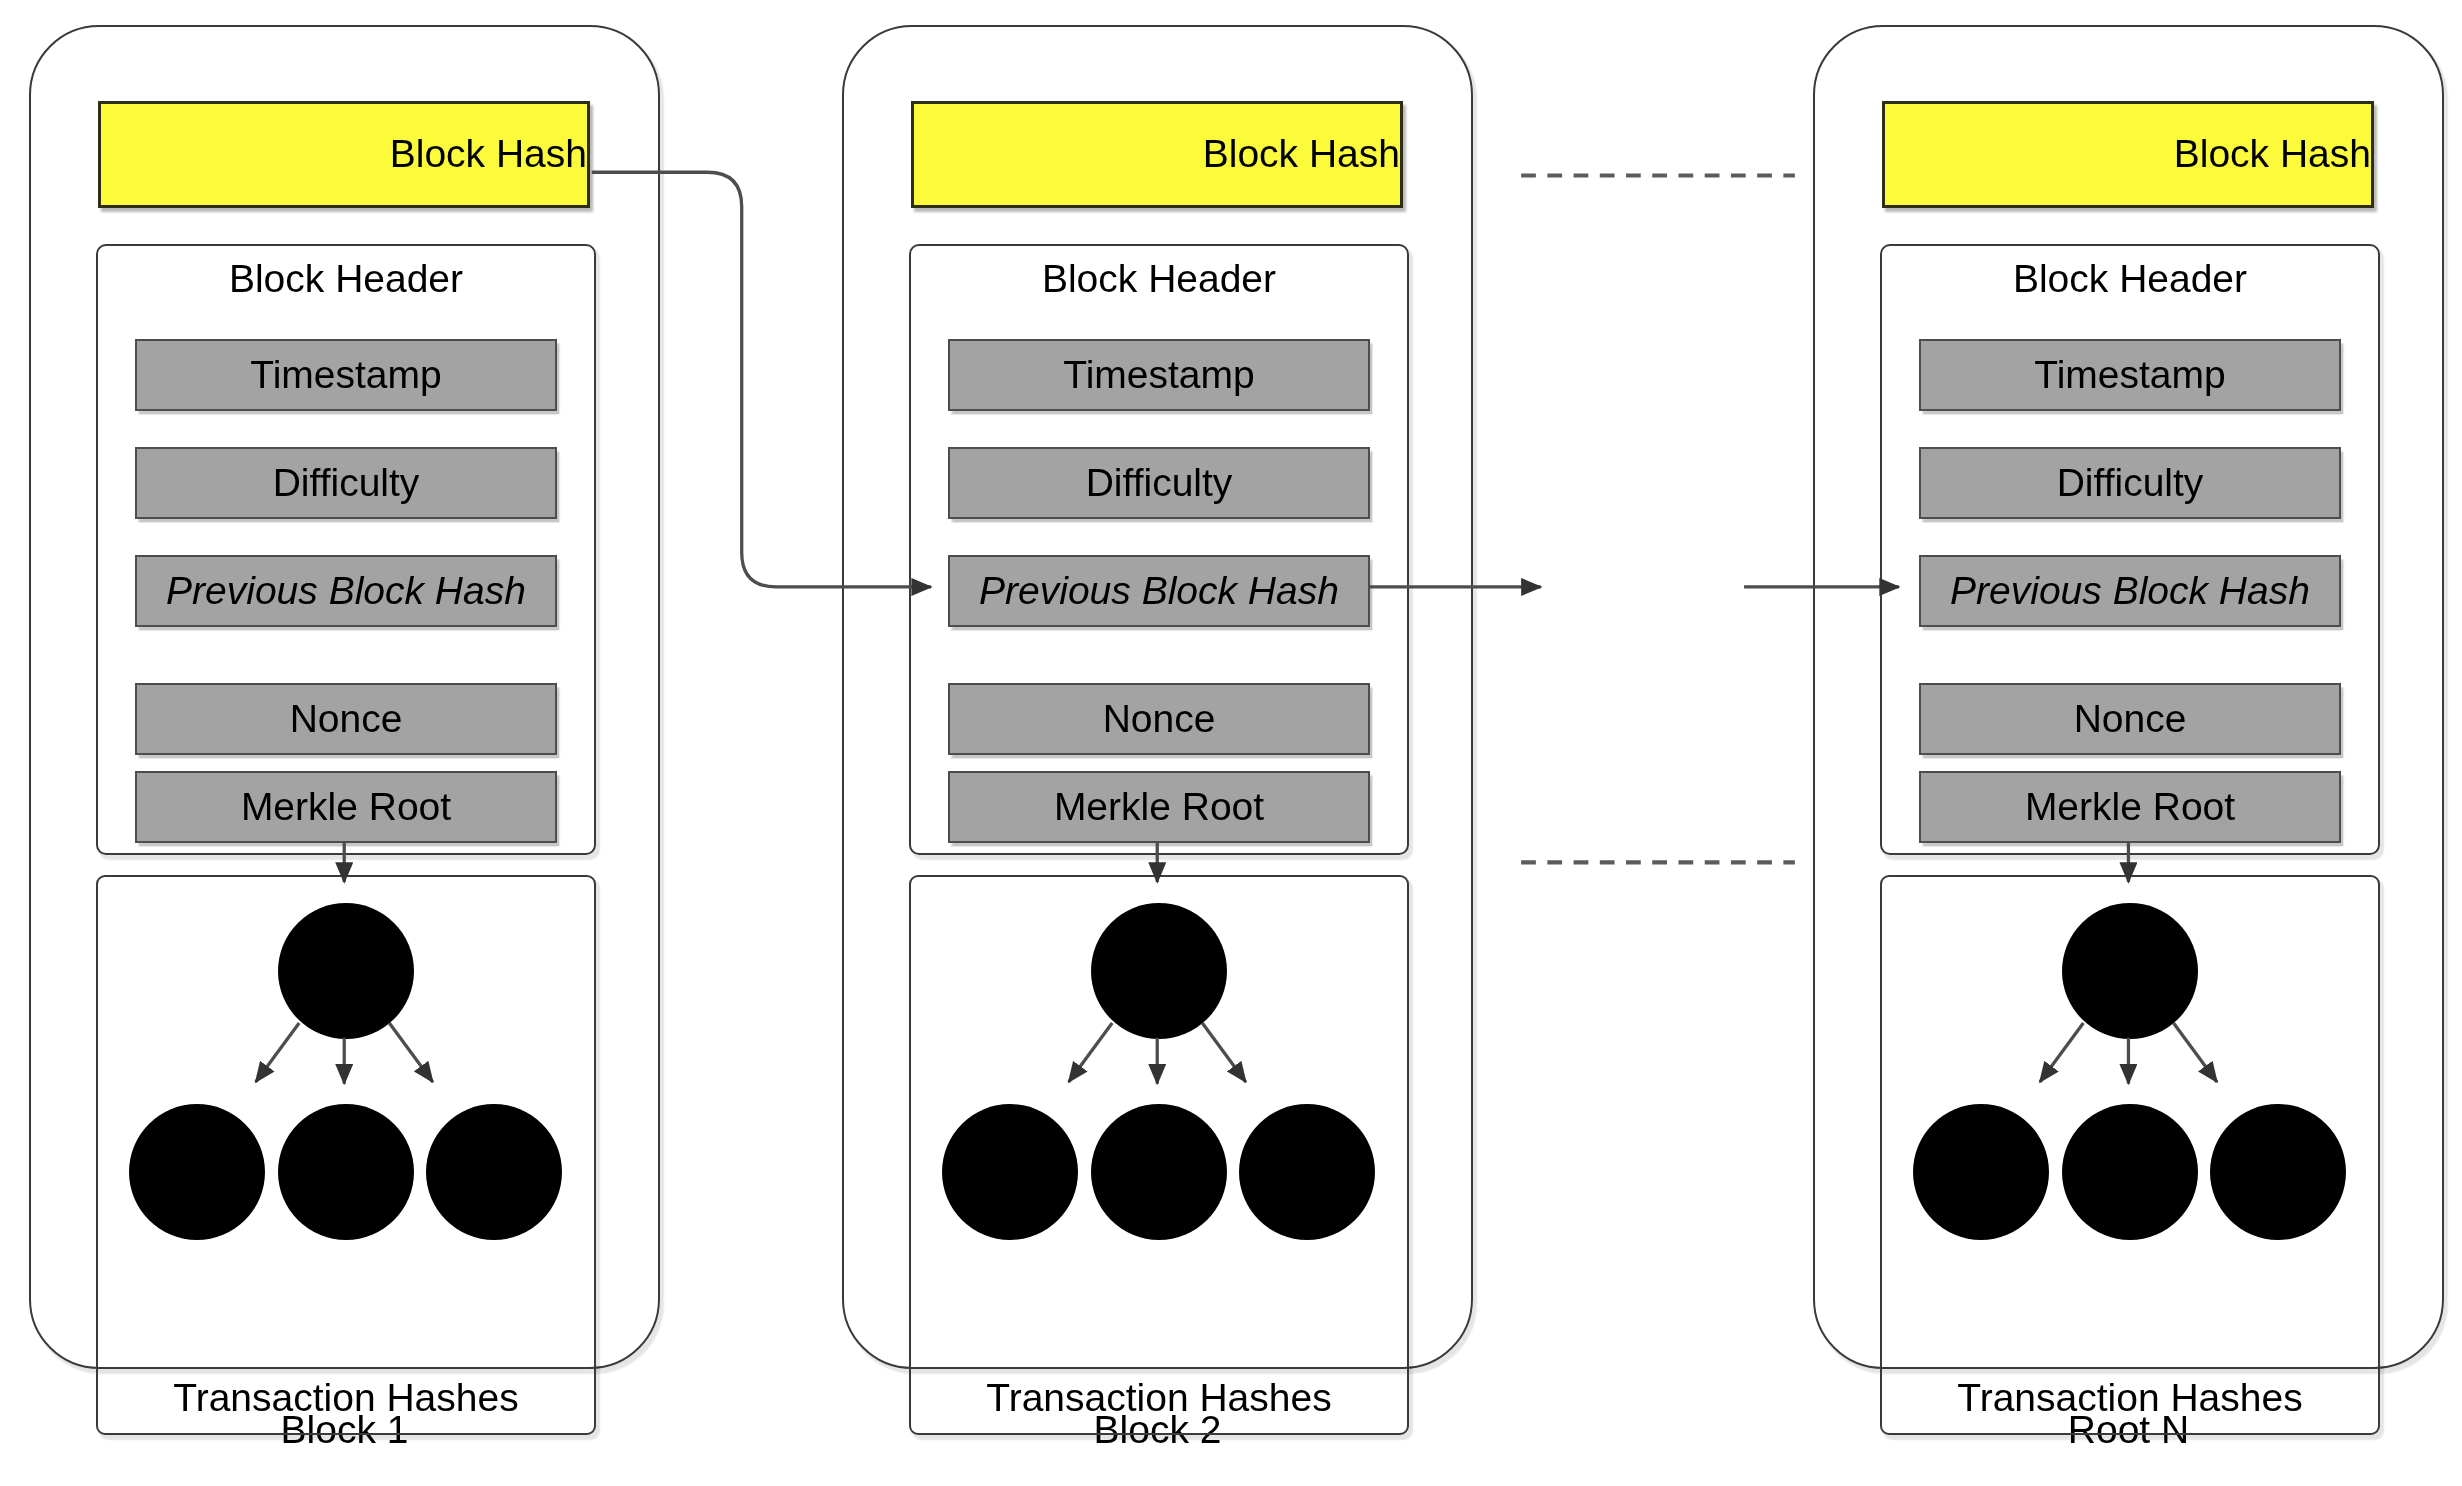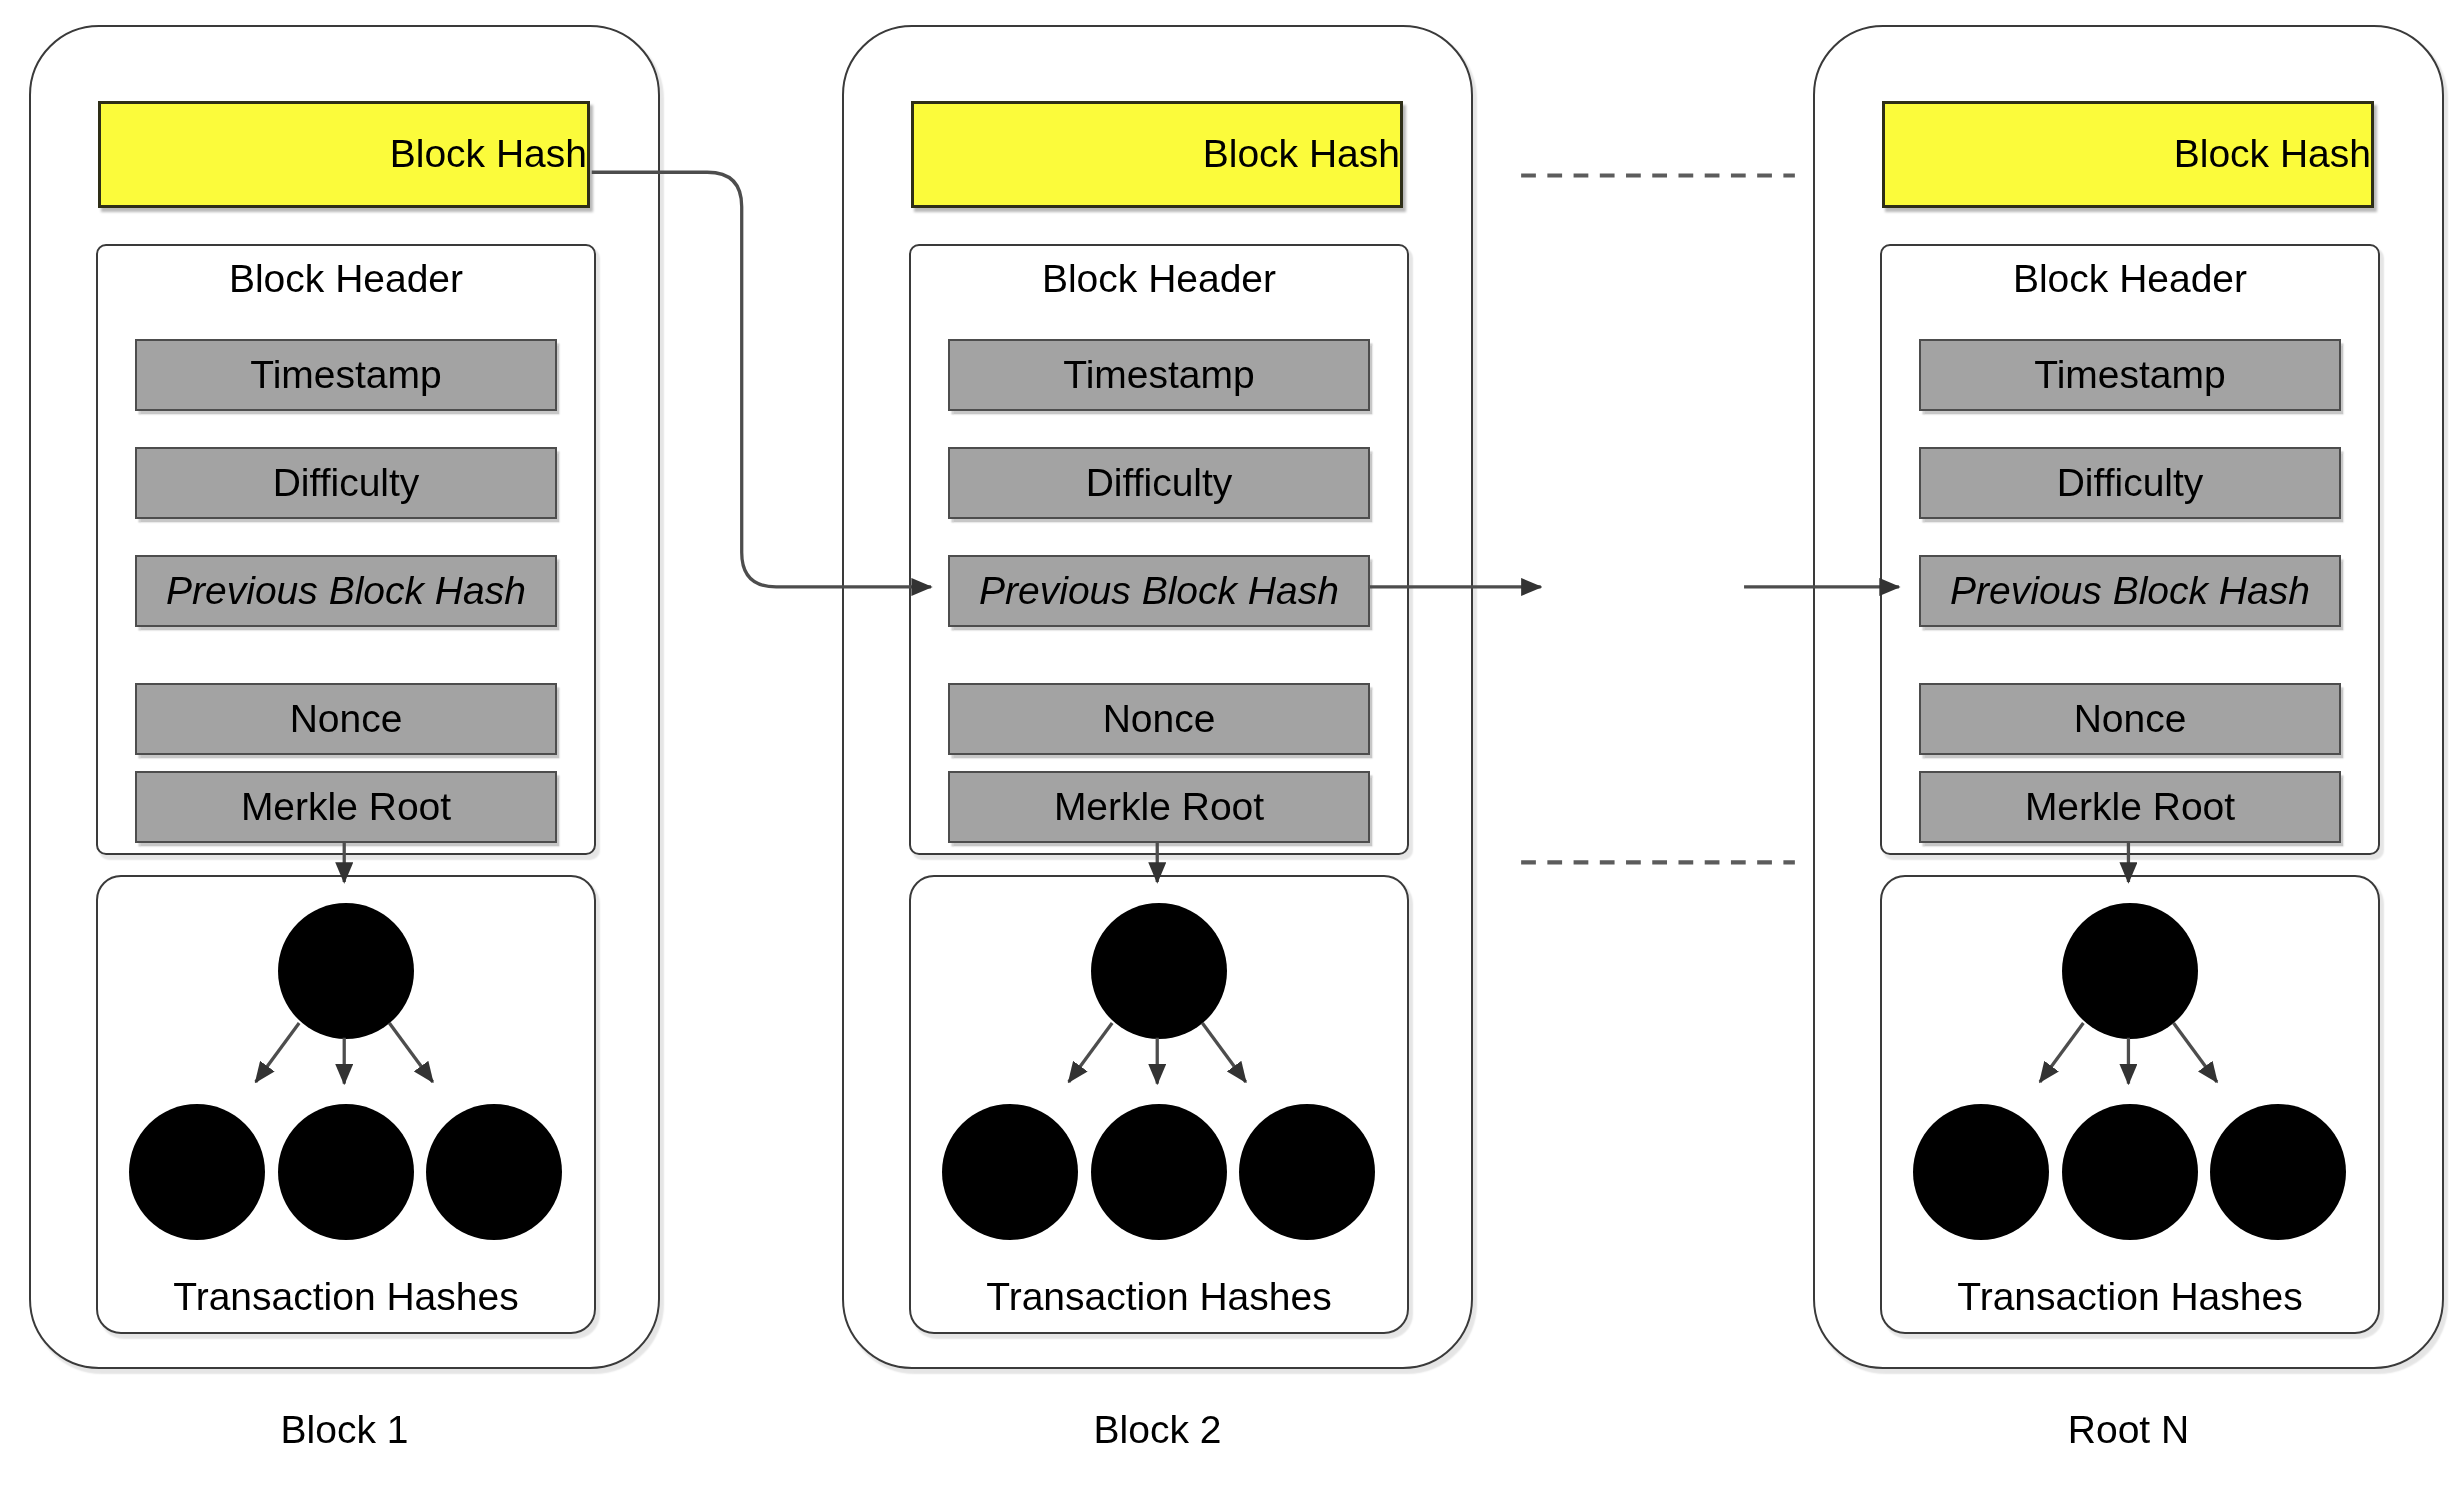--- a/index.html
+++ b/index.html
@@ -86,24 +86,24 @@
   .f2 { top: 201px; }
   .f3 { top: 309px; font-style: italic; }
   .f4 { top: 417px; margin-top: 20px; }
   .f5 { top: 525px; }
 
   .tx-box {
     position: absolute;
     left: 65px;
     top: 848px;
     width: 500px;
-    height: 459px;
+    height: 560px;
     box-sizing: border-box;
     border: 2.5px solid #3a3a3a;
-    border-radius: 25px;
+    border-radius: 9px;
     box-shadow: 3.3px 4.1px 1.6px rgba(0,0,0,0.10);
   }
   .node {
     position: absolute;
     width: 136px;
     height: 136px;
     border-radius: 50%;
     background: #000000;
   }
   .root { left: 180px; top: 26px; }

